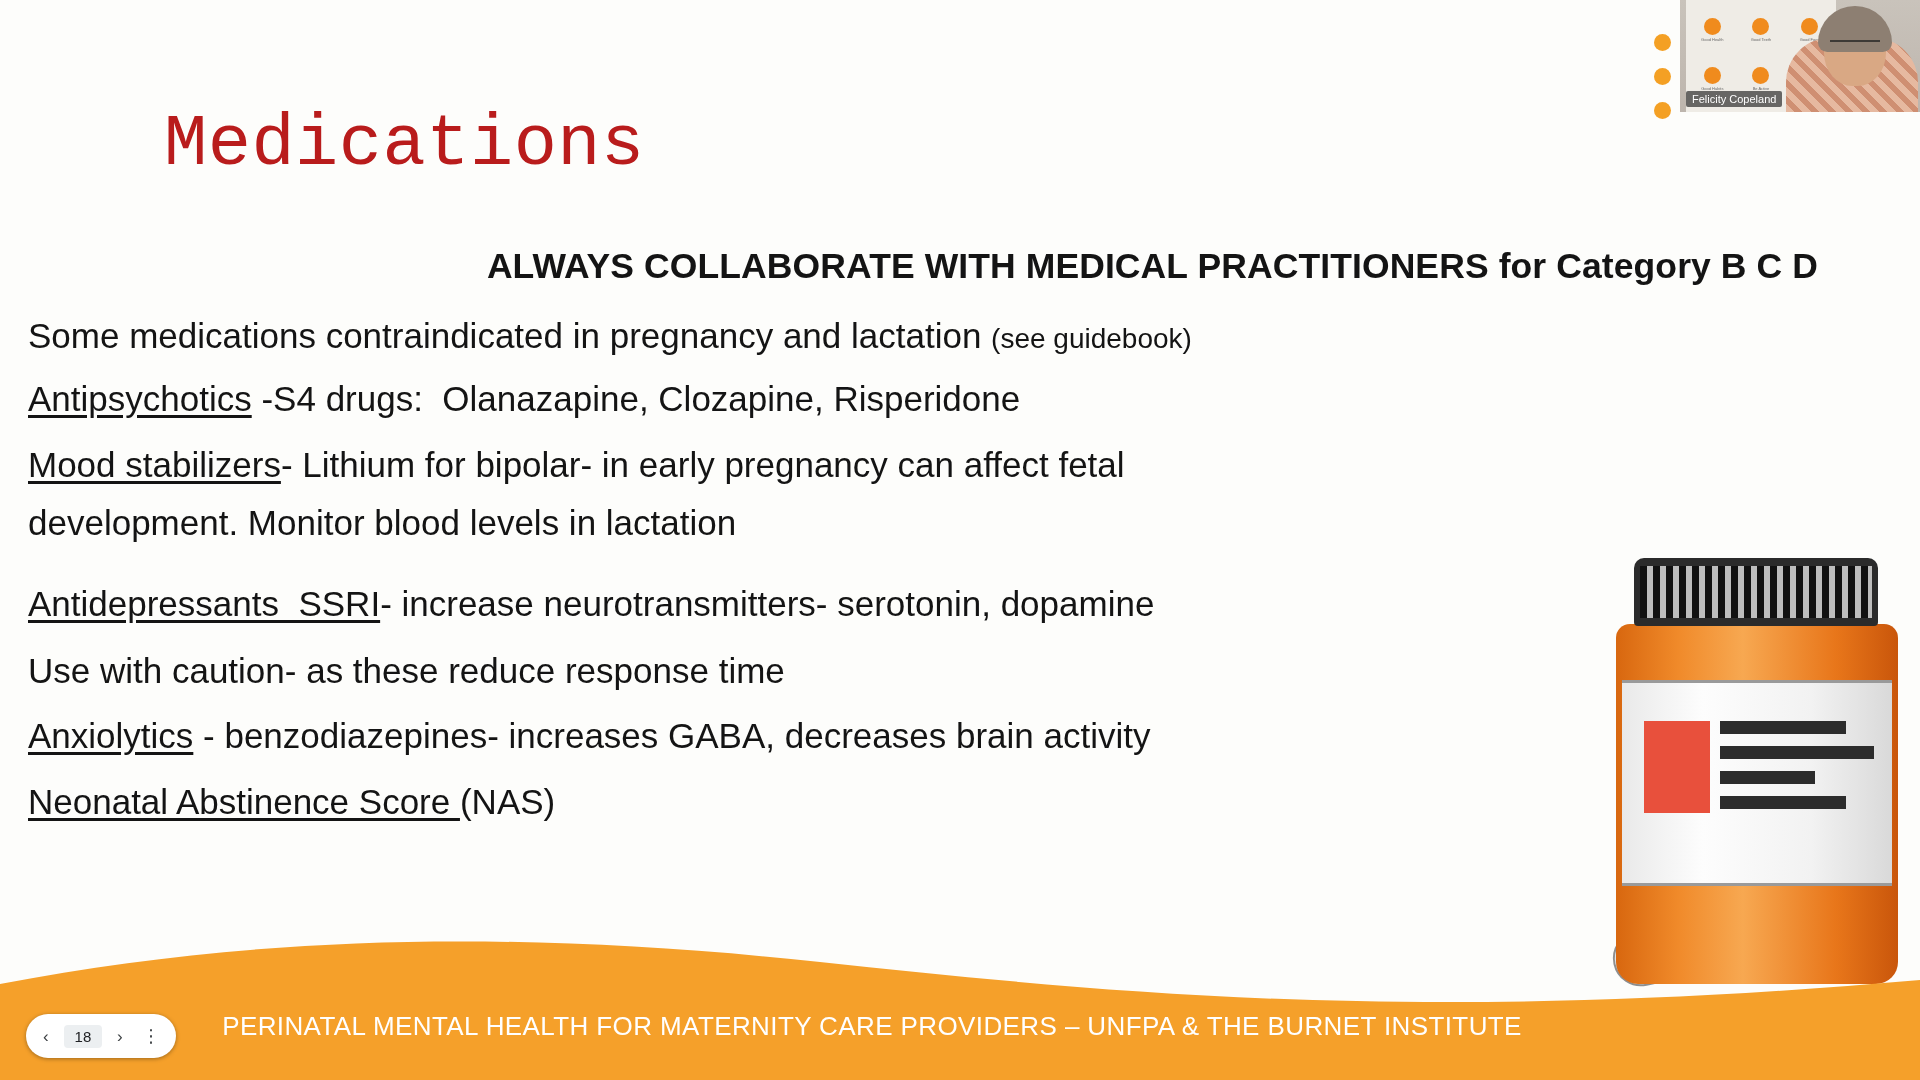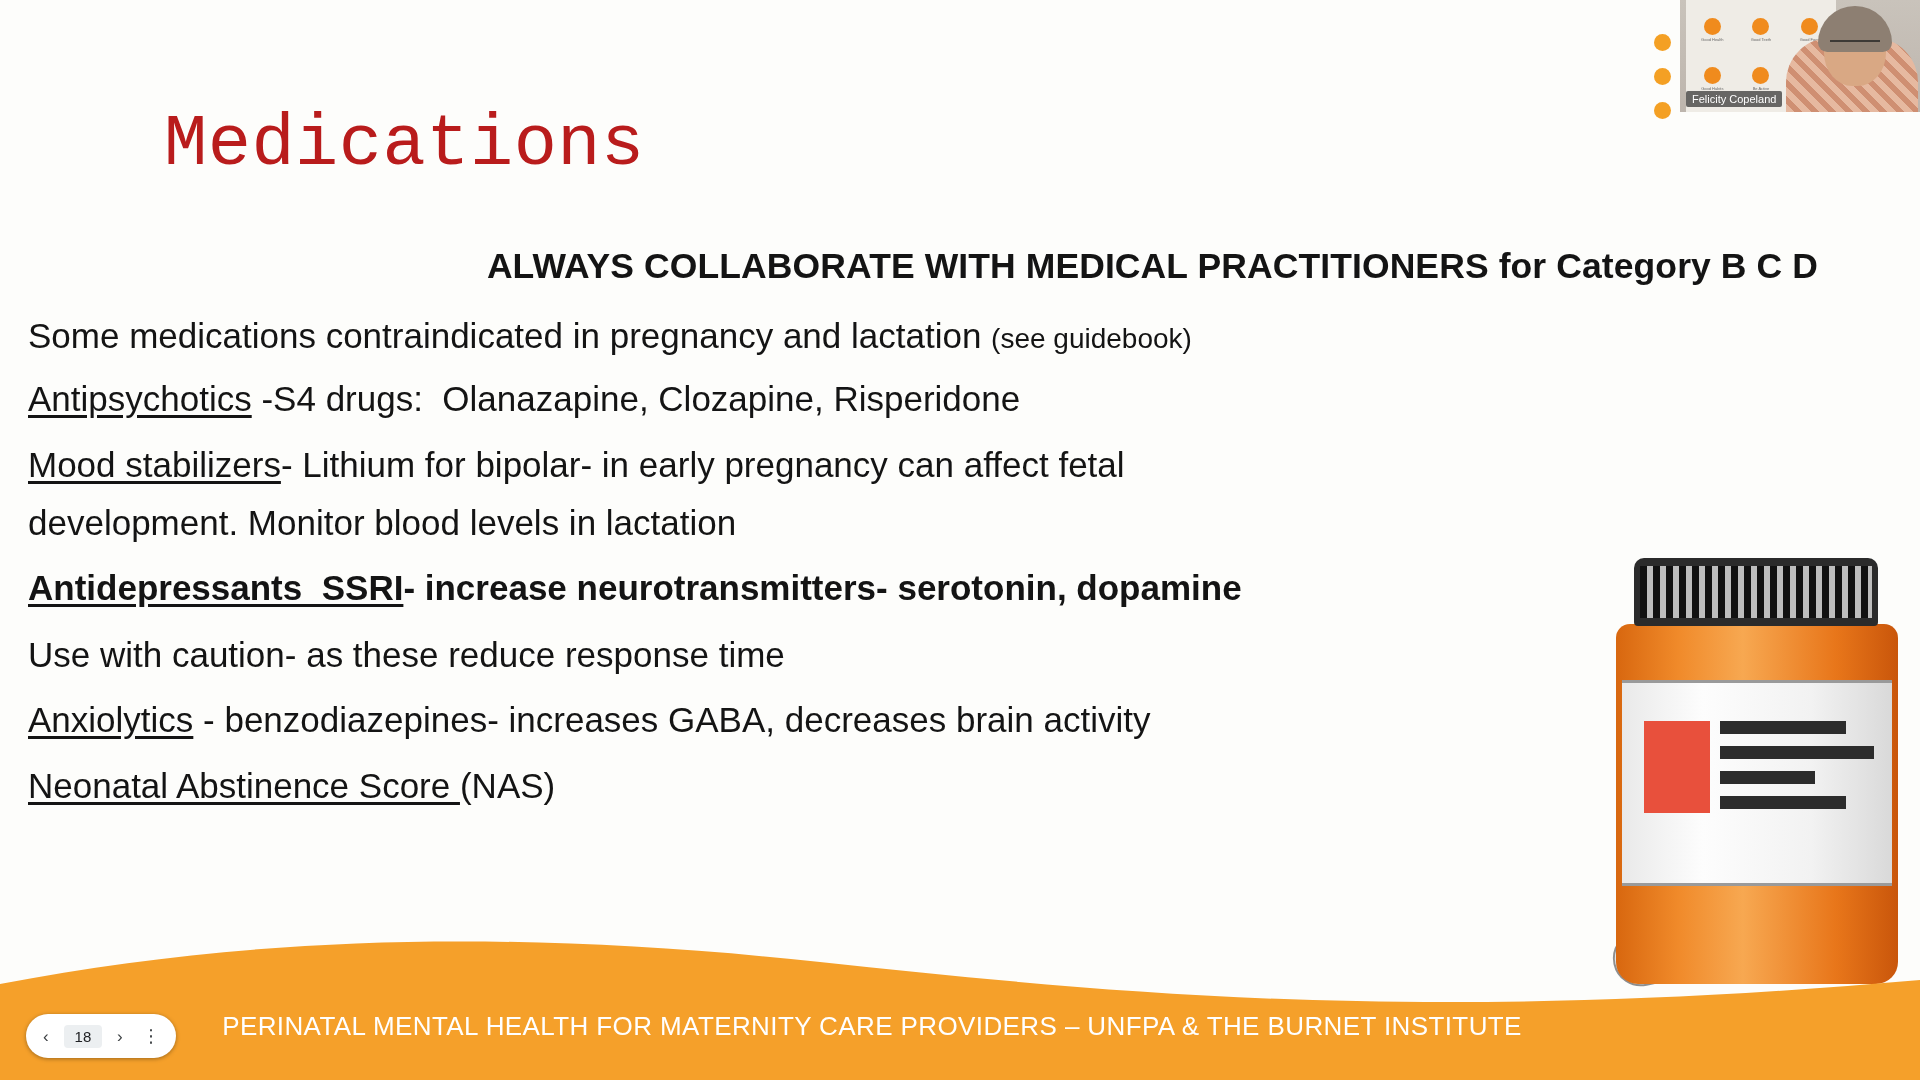--- a/index.html
+++ b/index.html
@@ -61,23 +61,23 @@
   .line .small {
     font-size: 28px;
   }
 
   .uline {
     text-decoration: underline;
     text-underline-offset: 4px;
   }
 
   .l-mood { margin-bottom: 12px; }
-  .l-mood2 { margin-bottom: 20px; }
+  .l-mood2 { margin-bottom: 36px; }
   .l-anti { margin-bottom: 21px; }
-  .l-anx  { margin-bottom: 21px; font-weight: bold; }
+  .l-anx  { margin-bottom: 21px; }
   .l-use  { margin-bottom: 20px; }
 
   
   .footer-wave {
     position: absolute;
     left: 0;
     bottom: 0;
     width: 1920px;
     height: 160px;
     pointer-events: none;

